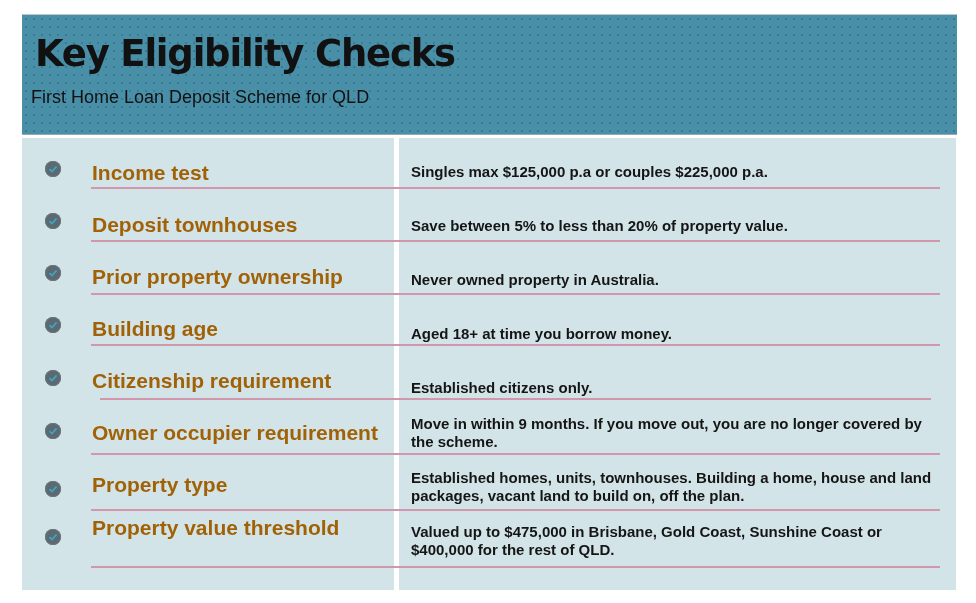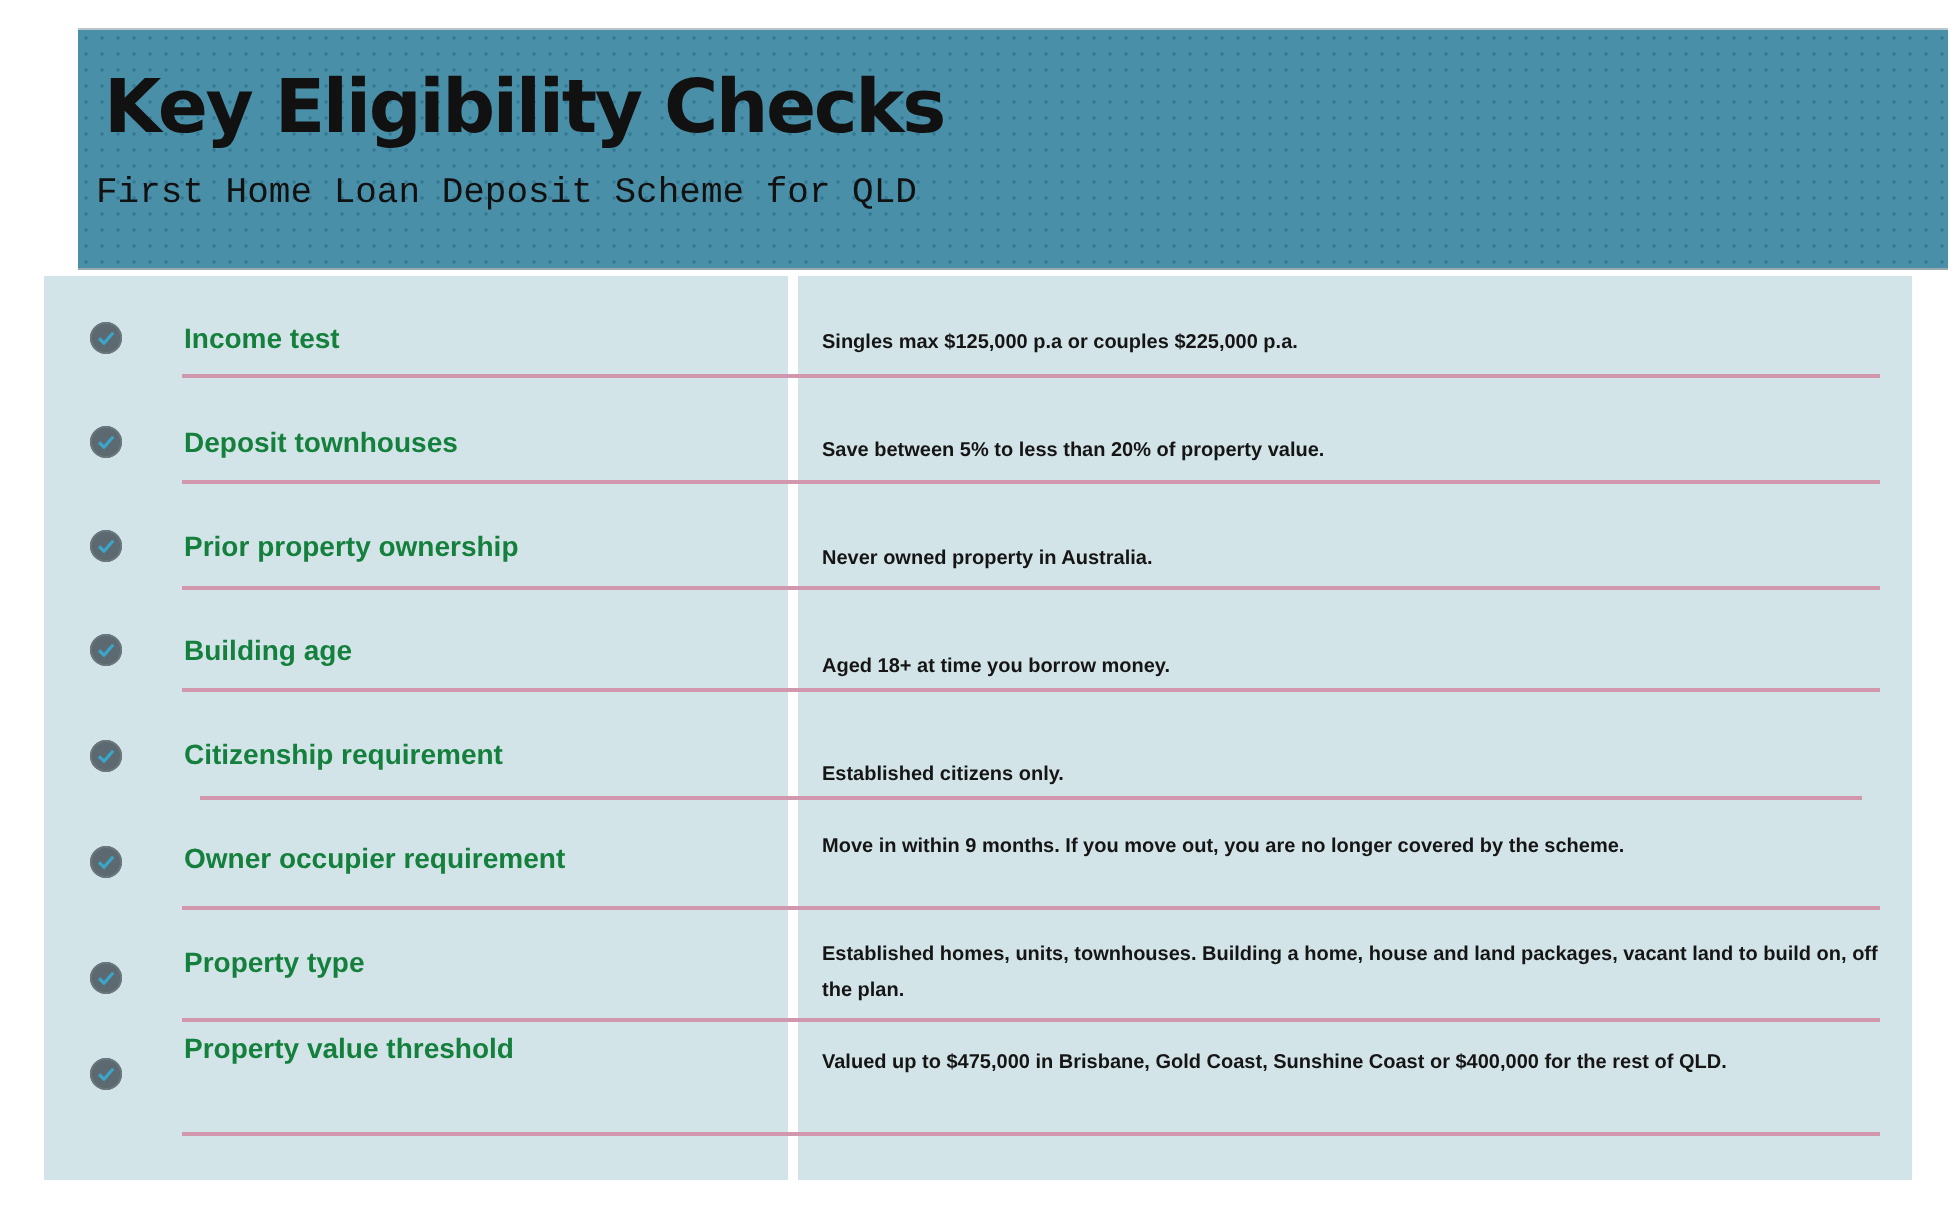--- a/index.html
+++ b/index.html
@@ -4,46 +4,45 @@
   <style>
     html, body { margin: 0; padding: 0; background: #ffffff; }
     body { width: 976px; height: 603px; position: relative; overflow: hidden; font-family: "Liberation Sans", sans-serif; }
     .header {
       position: absolute; left: 22px; top: 14px; width: 935px; height: 119px;
       background-color: #4a8fa8;
       background-image: radial-gradient(rgba(40,110,135,0.55) 0.8px, transparent 1px);
       background-size: 8px 8px;
       border-top: 1px solid #b9c6cb;
       border-bottom: 1px solid #9aa9ae;
-      margin-left: 17px;
     }
     .title {
       position: absolute; left: 13px; top: 17px; margin: 0;
       font-family: "DejaVu Sans", sans-serif; font-weight: 900; font-size: 37px;
       color: #111111; letter-spacing: -1.2px; transform: scaleX(1.0);
     }
     .subtitle {
       position: absolute; left: 9px; top: 72px; margin: 0;
-      font-family: Liberation Mono, monospace; font-size: 18px; color: #111111; font-weight: normal;
+      font-family: Liberation Sans, sans-serif; font-size: 18px; color: #111111; font-weight: normal;
     }
     .panel-left {
       position: absolute; left: 22px; top: 138px; width: 372px; height: 452px;
       background: #d3e4e8;
     }
     .panel-right {
       position: absolute; left: 399px; top: 138px; width: 557px; height: 452px;
       background: #d3e4e8;
     }
     .row-label {
       position: absolute; left: 92px; font-family: "Liberation Sans", sans-serif;
-      font-weight: bold; font-size: 14px; color: #15803d; white-space: nowrap;
+      font-weight: bold; font-size: 21px; color: #a16207; white-space: nowrap;
     }
     .row-desc {
       position: absolute; left: 411px; width: 535px; font-family: "Liberation Sans", sans-serif;
-      font-weight: bold; font-size: 10px; line-height: 18px; color: #151515;
+      font-weight: bold; font-size: 15px; line-height: 18px; color: #151515;
     }
     .rule { position: absolute; height: 2px; background: #d197ad; }
     .check {
       position: absolute; left: 45px; width: 16px; height: 16px; border-radius: 50%;
       background: #5d6971; display: flex; align-items: center; justify-content: center;
       box-shadow: inset 0 0 0 1px #6a757c;
     }
     .check svg { width: 10px; height: 10px; }
   </style>
 </head>

